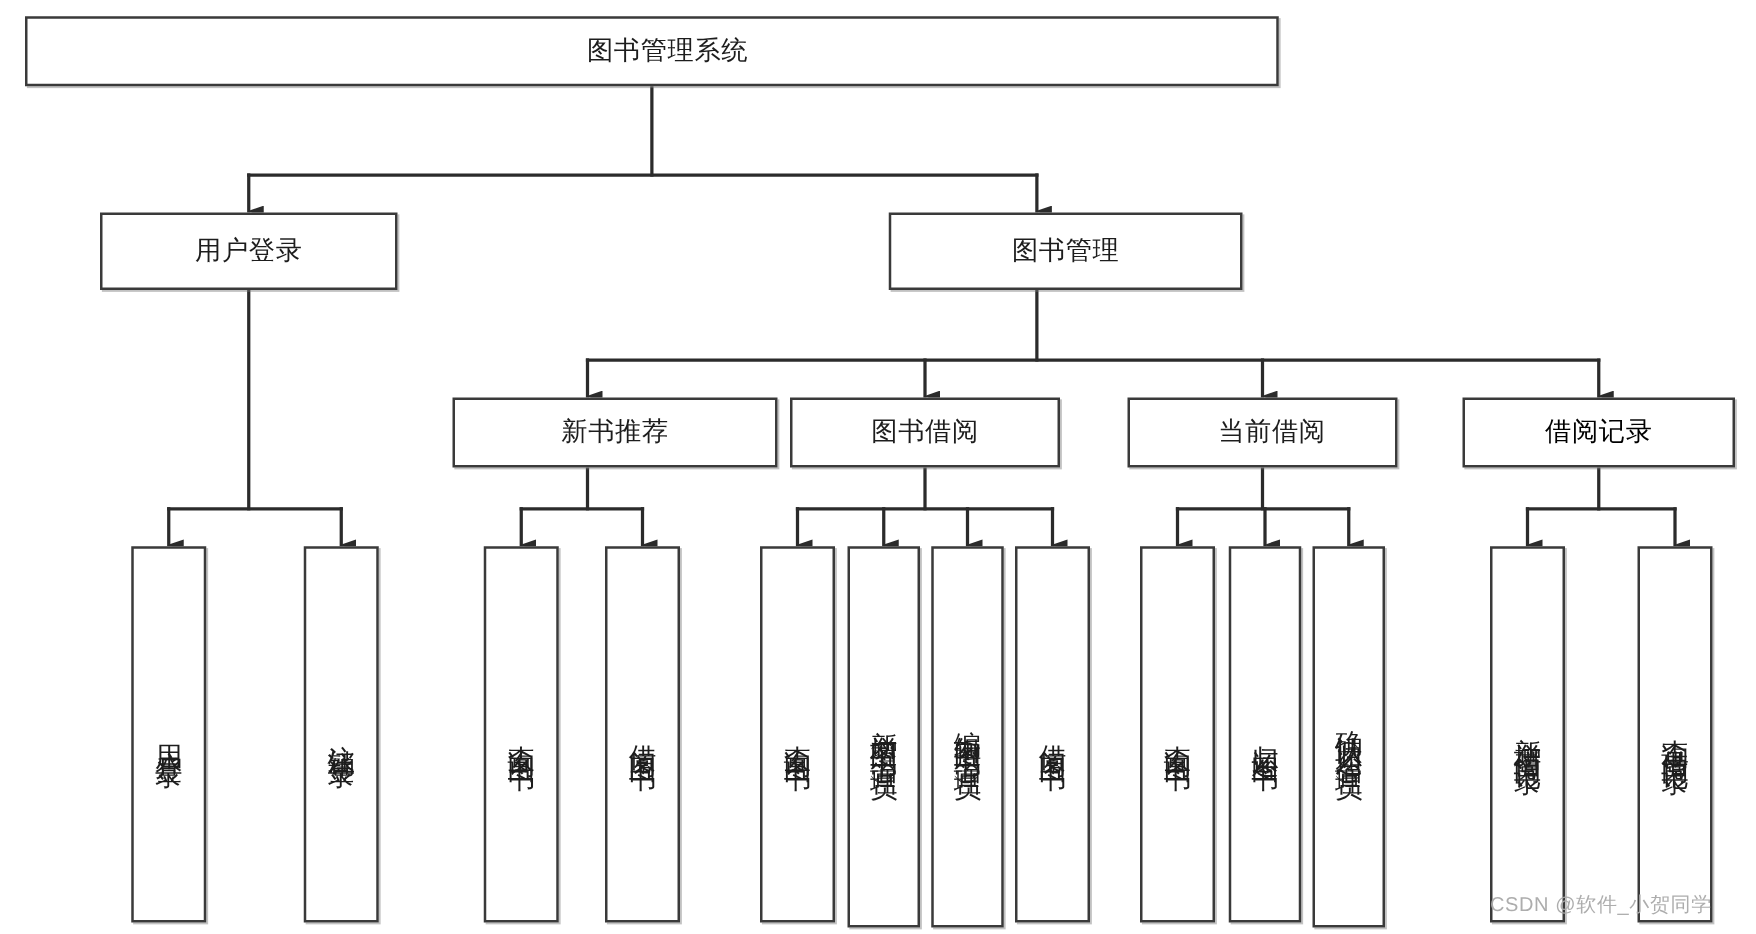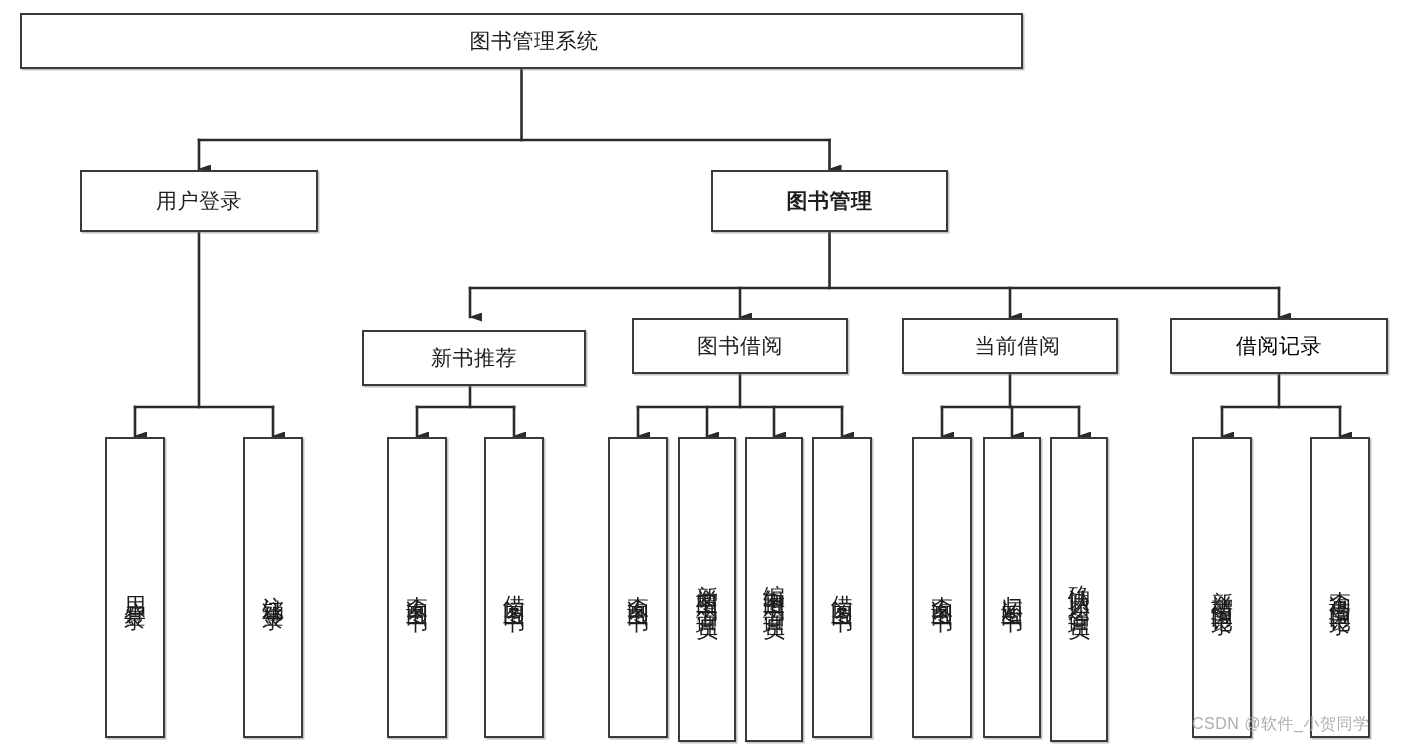--- a/index.html
+++ b/index.html
@@ -116,24 +116,24 @@
       </g>
   </svg>
 
   <div id="nodes-layer">
       <div class="node-box" style="left: 20px; top: 13px; width: 1003px; height: 56px; border-color: rgb(58, 58, 58); padding-left: 25px;">
         <span class="node-label" style="color: rgb(29, 29, 29);">图书管理系统</span>
       </div>
       <div class="node-box" style="left: 80px; top: 170px; width: 238px; height: 62px; border-color: rgb(58, 58, 58);">
         <span class="node-label" style="color: rgb(29, 29, 29);">用户登录</span>
       </div>
-      <div class="node-box" style="left: 711px; top: 170px; width: 237px; height: 62px; border-color: rgb(58, 58, 58); font-weight: bold;">
+      <div class="node-box" style="left: 711px; top: 170px; width: 283px; height: 62px; border-color: rgb(58, 58, 58);">
         <span class="node-label" style="color: rgb(29, 29, 29);">图书管理</span>
       </div>
-      <div class="node-box" style="left: 362px; top: 330px; width: 224px; height: 56px; border-color: rgb(58, 58, 58);">
+      <div class="node-box" style="left: 362px; top: 318px; width: 260px; height: 56px; border-color: rgb(58, 58, 58);">
         <span class="node-label" style="color: rgb(29, 29, 29);">新书推荐</span>
       </div>
       <div class="node-box" style="left: 632px; top: 318px; width: 216px; height: 56px; border-color: rgb(58, 58, 58);">
         <span class="node-label" style="color: rgb(29, 29, 29);">图书借阅</span>
       </div>
       <div class="node-box" style="left: 902px; top: 318px; width: 216px; height: 56px; border-color: rgb(58, 58, 58);">
         <span class="node-label" style="color: rgb(29, 29, 29); margin-left: 15px;">当前借阅</span>
       </div>
       <div class="node-box" style="left: 1170px; top: 318px; width: 218px; height: 56px; border-color: rgb(58, 58, 58);">
         <span class="node-label" style="color: #000000;">借阅记录</span>

